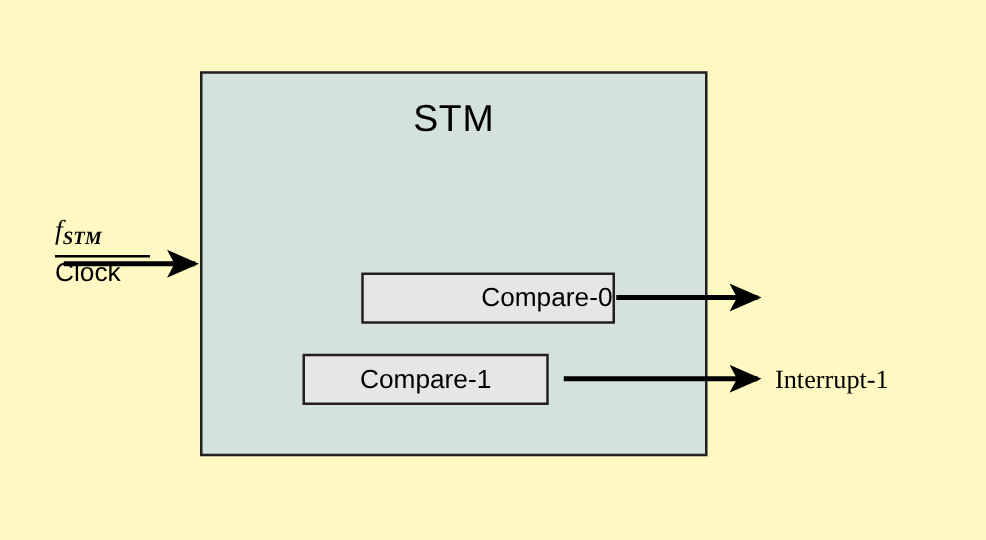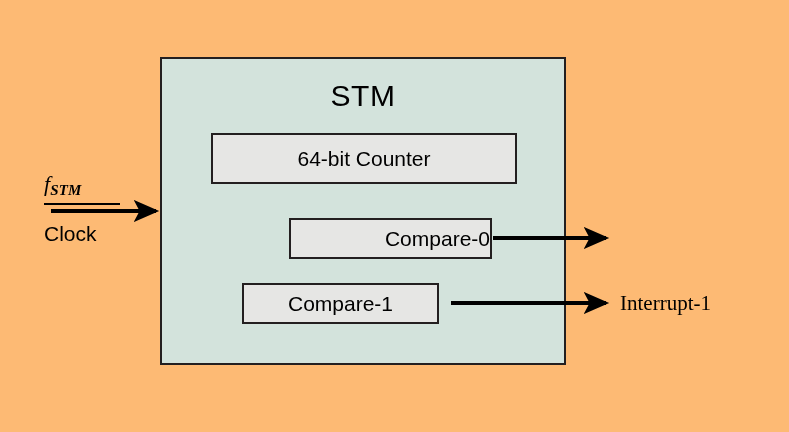--- a/index.html
+++ b/index.html
@@ -11,21 +11,21 @@
   body {
     font-family: "Liberation Sans", sans-serif;
     color: #000000;
     -webkit-font-smoothing: antialiased;
   }
 
   #canvas {
     position: relative;
     width: 789px;
     height: 432px;
-    background: #fdba74;
+    background: #fef9c3;
     overflow: hidden;
   }
 
   
   .stm-box {
     position: absolute;
     left: 160px;
     top: 57px;
     width: 406px;
     height: 308px;
@@ -106,21 +106,21 @@
     font-style: italic;
     font-weight: bold;
     font-size: 15px;
     vertical-align: -0.28em;
     letter-spacing: 0.2px;
   }
   .clock-den {
     font-family: "Liberation Sans", sans-serif;
     font-size: 21px;
     line-height: 26px;
-    padding-top: 16px;
+    padding-top: 0;
     white-space: nowrap;
   }
 
   
   .irq-label {
     position: absolute;
     font-size: 21px;
     line-height: 26px;
     white-space: nowrap;
     color: #000000;
@@ -140,23 +140,20 @@
 </style>
 </head>
 <body>
 
 <div id="canvas">
 
   <div class="stm-box"></div>
 
   <div class="stm-title">STM</div>
 
-  <div class="sub-block block-counter">
-    <span>64-bit Counter</span>
-  </div>
 
   <div class="sub-block block-compare0">
     <span>Compare-0</span>
   </div>
 
   <div class="sub-block block-compare1">
     <span>Compare-1</span>
   </div>
 
   <div class="clock-label">

